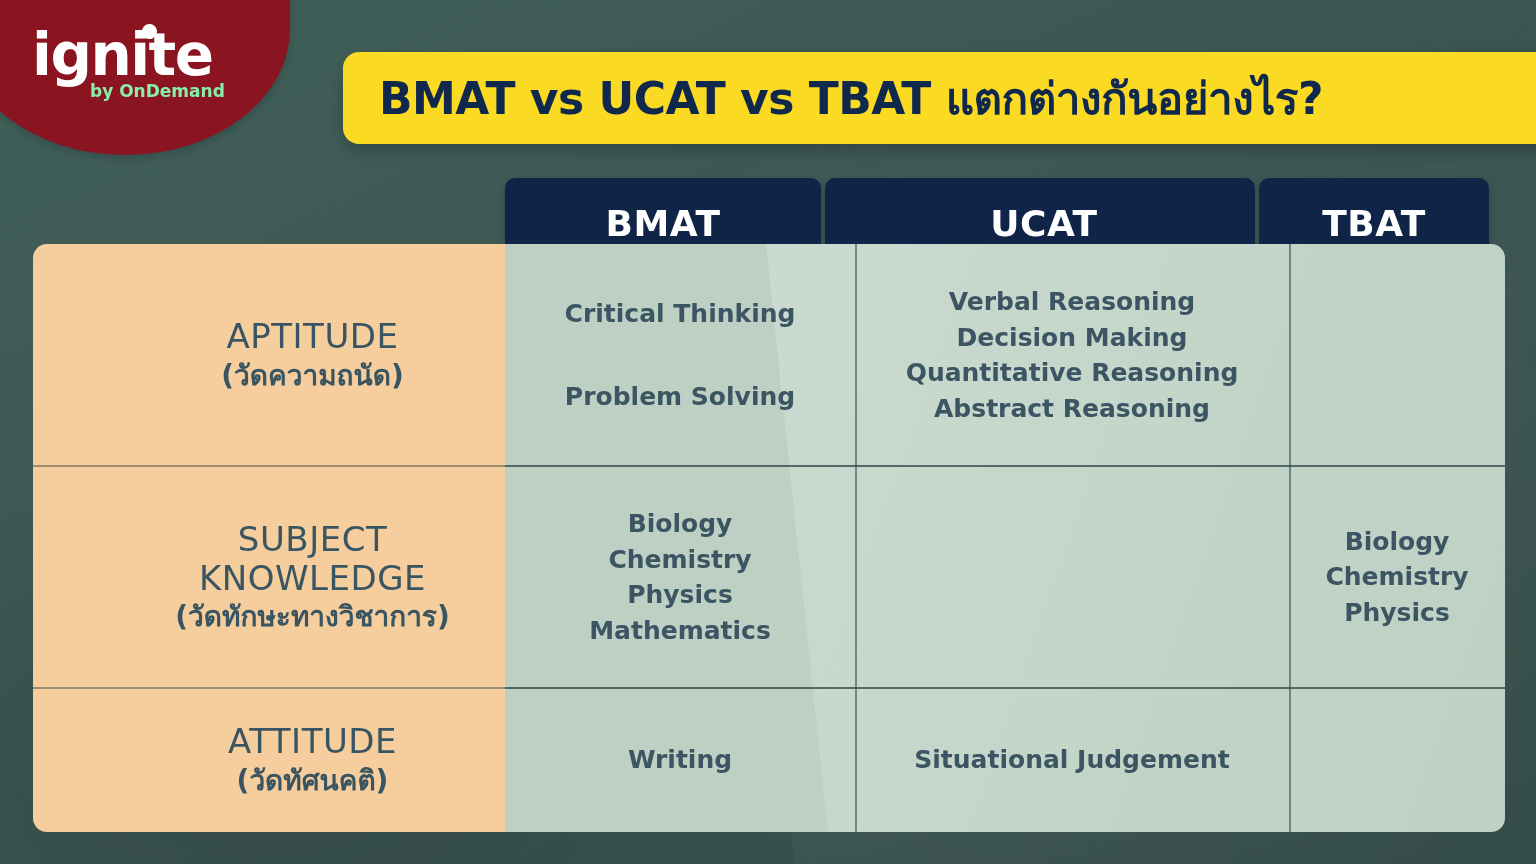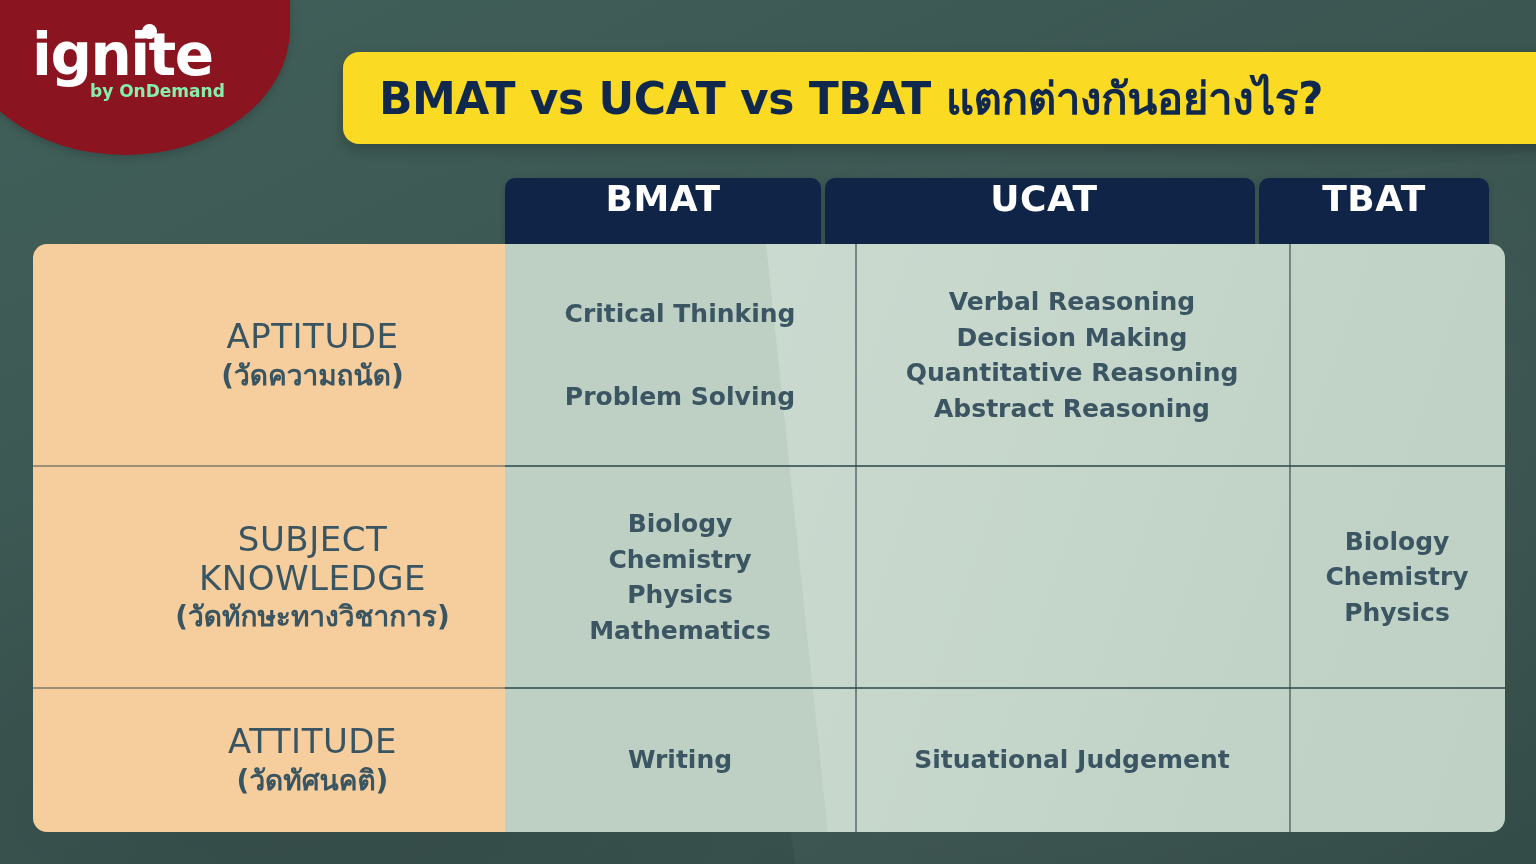--- a/index.html
+++ b/index.html
@@ -113,21 +113,21 @@
     position: absolute;
     left: 0; top: 0;
     width: 100%; height: 66px;
   }
   .col-header {
     position: absolute;
     top: 0; height: 66px;
     background: #0f2446;
     border-radius: 10px 10px 0 0;
     display: flex;
-    align-items: flex-start;
+    align-items: flex-end;
     justify-content: center;
     box-shadow: 0 2px 6px rgba(0,0,0,0.18);
   }
   .col-header span {
     font-family: "DejaVu Sans", sans-serif;
     font-size: 36px;
     font-weight: 700;
     color: #ffffff;
     letter-spacing: 0.5px;
   }

